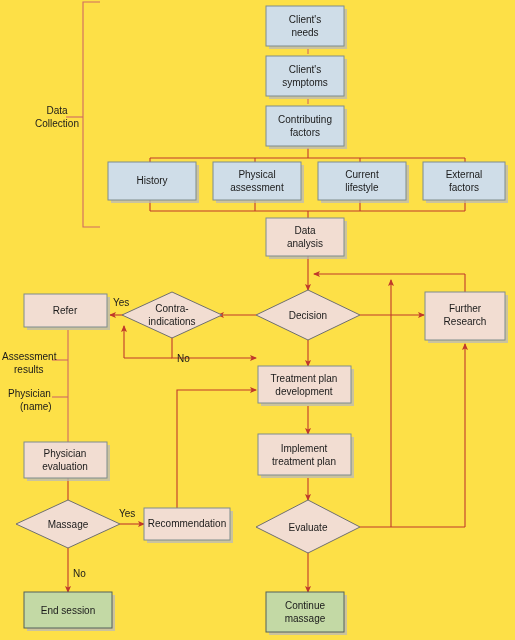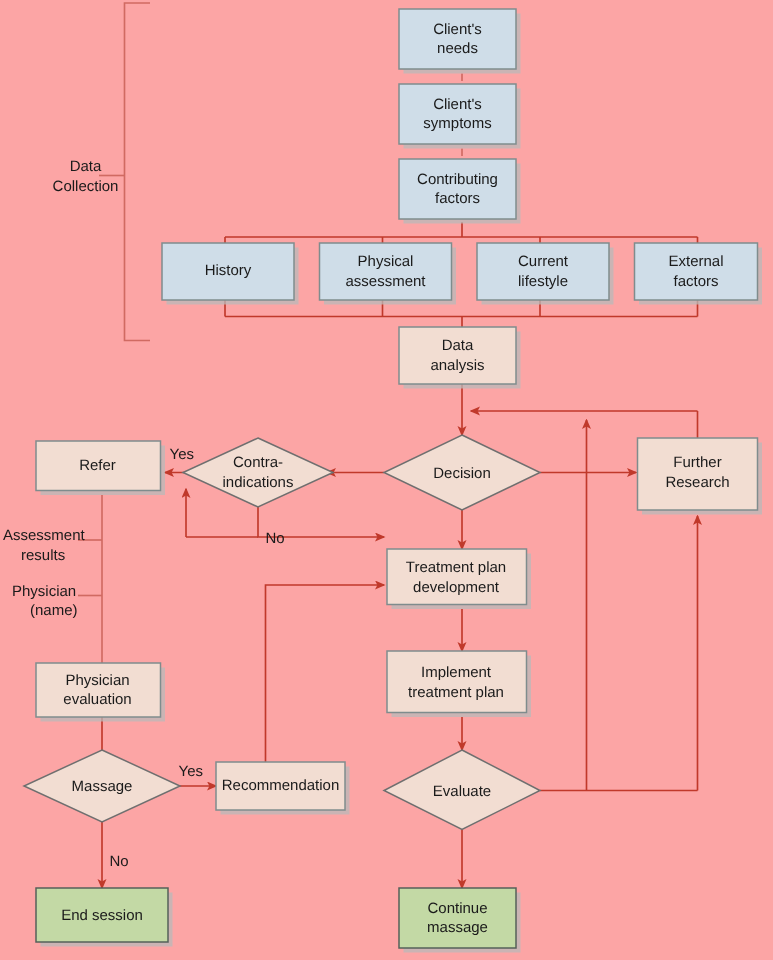--- a/index.html
+++ b/index.html
@@ -4,21 +4,21 @@
 <style>
   html, body {
     margin: 0;
     padding: 0;
     background: #ffffff;
   }
   #chart-root {
     position: relative;
     width: 515px;
     height: 640px;
-    background: #fca5a5;
+    background: #fde047;
     font-family: "Liberation Sans", sans-serif;
     overflow: hidden;
   }
   svg#flow {
     position: absolute;
     left: 0;
     top: 0;
     width: 515px;
     height: 640px;
   }

